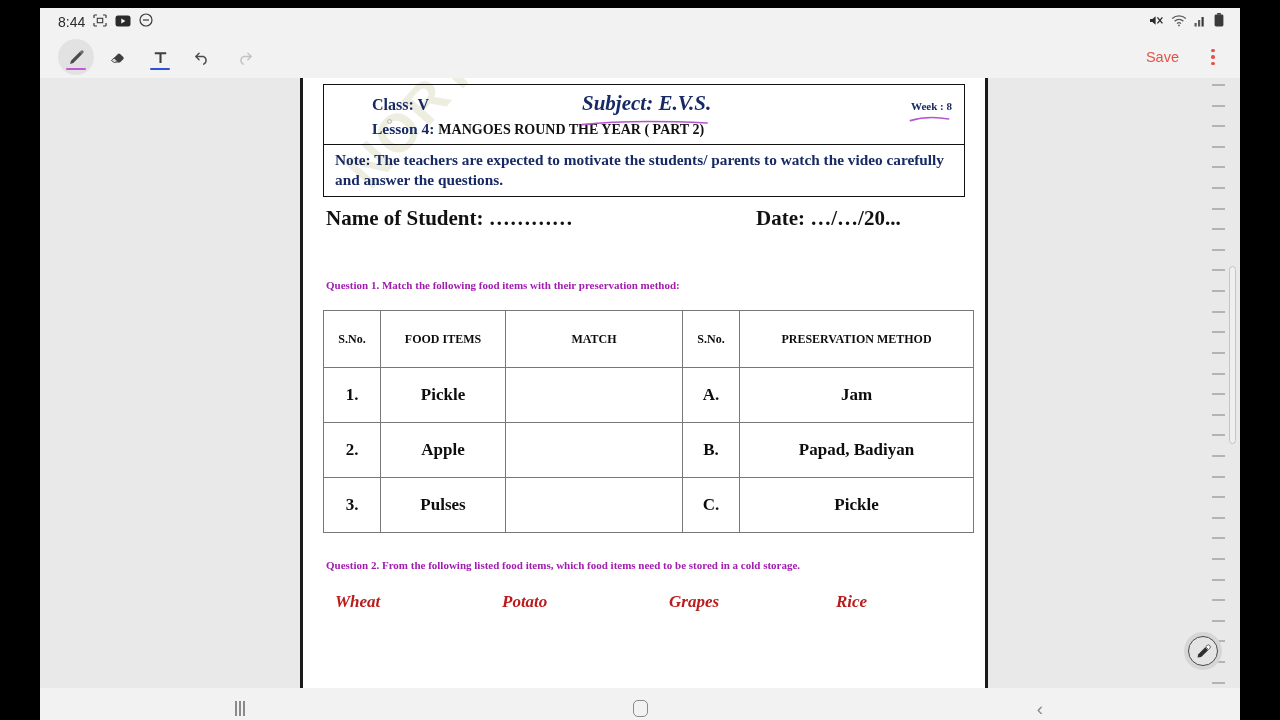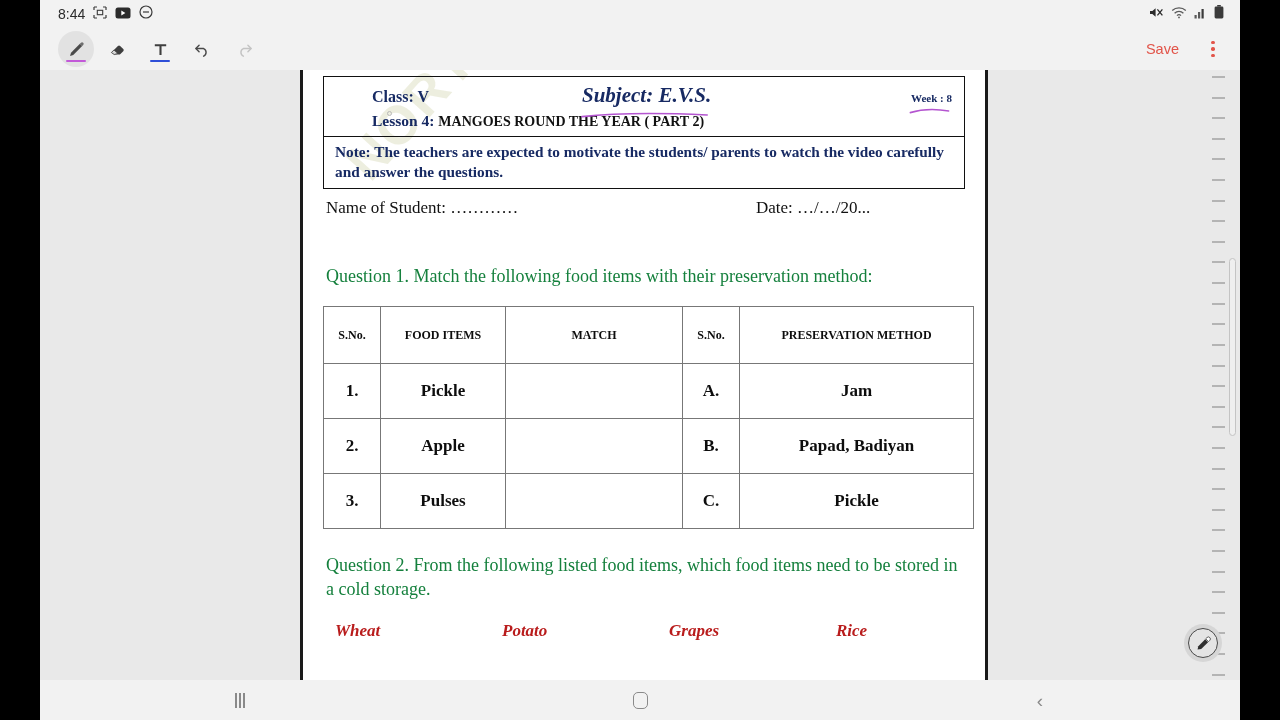--- a/index.html
+++ b/index.html
@@ -6,20 +6,21 @@
   html, body {
     width: 1280px; height: 720px;
     background: #000;
     font-family: "Liberation Sans", sans-serif;
     overflow: hidden;
   }
   .screen {
     position: relative;
     width: 1280px; height: 580px;
     background: #000;
+    margin-top: 8px;
   }
 
   
   .status-bar {
     position: absolute; left: 40px; top: 0;
     width: 1200px; height: 28px;
     background: #f2f2f2;
     display: flex; align-items: center;
     justify-content: space-between;
     padding: 0 16px 0 18px;
@@ -169,32 +170,32 @@
     font-weight: 700;
     font-size: 15.3px;
     line-height: 1.32;
     color: #172a63;
   }
 
   .name-date {
     display: flex;
     margin-top: 9px;
     font-family: "Liberation Serif", serif;
-    font-weight: 400;
-    font-size: 17px;
+    font-weight: 700;
+    font-size: 21px;
     color: #111;
     padding: 0 3px;
   }
   .name-date .nd-name { width: 430px; }
 
   .question {
     font-family: "Liberation Serif", serif;
-    font-weight: 400;
-    font-size: 18px;
-    color: #15803d;
+    font-weight: 700;
+    font-size: 11px;
+    color: #a21caf;
     line-height: 1.33;
     padding: 0 3px;
   }
   .q1 { margin-top: 47px; }
   .q2 { margin-top: 25px; }
 
   
   .match-table {
     margin-top: 17px;
     border-collapse: collapse;

